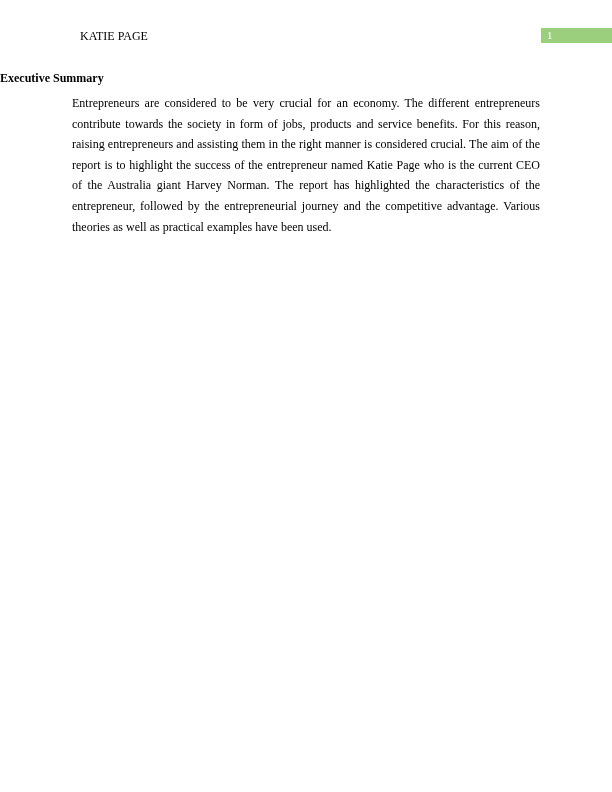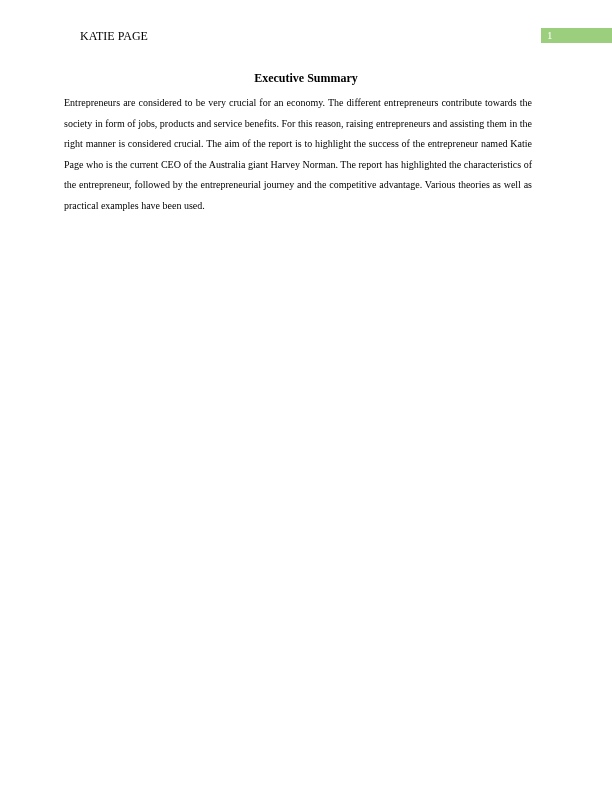--- a/index.html
+++ b/index.html
@@ -2,23 +2,23 @@
 <html><head>
 <meta charset="utf-8">
 <style>
   html, body { margin: 0; padding: 0; background: #ffffff; }
   body { width: 612px; height: 792px; position: relative; overflow: hidden;
          font-family: "Liberation Serif", serif; color: #000; }
   .header-name { position: absolute; left: 80px; top: 29px; font-size: 12px; text-align: center; }
   .page-badge { position: absolute; left: 541px; top: 28px; width: 71px; height: 15px;
                 background: #9bcf7e; color: #fff; font-size: 11px; line-height: 15px;
                 padding-left: 6px; box-sizing: border-box; }
-  .title { position: absolute; left: 0; width: 612px; top: 71px; text-align: center;
+  .title { position: absolute; left: 0; width: 612px; top: 71px; 
            font-weight: bold; font-size: 12px; }
-  .body-text { position: absolute; left: 64px; top: 93px; width: 468px; font-size: 10px;
+  .body-text { position: absolute; left: 72px; top: 93px; width: 468px; font-size: 12px;
                line-height: 20.6px; text-align: justify; margin: 0; }
 </style>
 </head>
 <body>
 
 <div>
   <div class="header-name">KATIE PAGE</div>
   <div class="page-badge">1</div>
   <div class="title">Executive Summary</div>
   <p class="body-text">Entrepreneurs are considered to be very crucial for an economy. The different entrepreneurs contribute towards the society in form of jobs, products and service benefits. For this reason, raising entrepreneurs and assisting them in the right manner is considered crucial. The aim of the report is to highlight the success of the entrepreneur named Katie Page who is the current CEO of the Australia giant Harvey Norman. The report has highlighted the characteristics of the entrepreneur, followed by the entrepreneurial journey and the competitive advantage. Various theories as well as practical examples have been used.</p>

